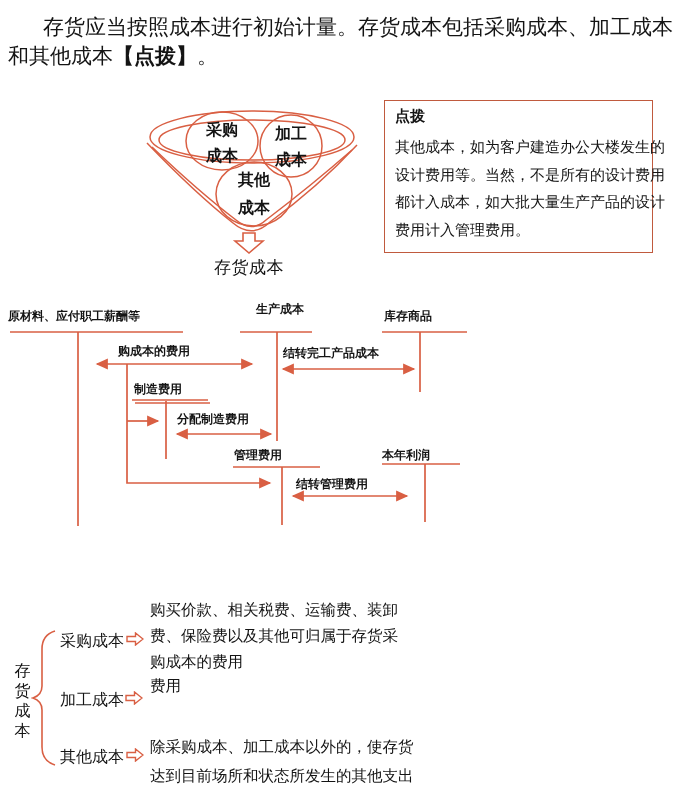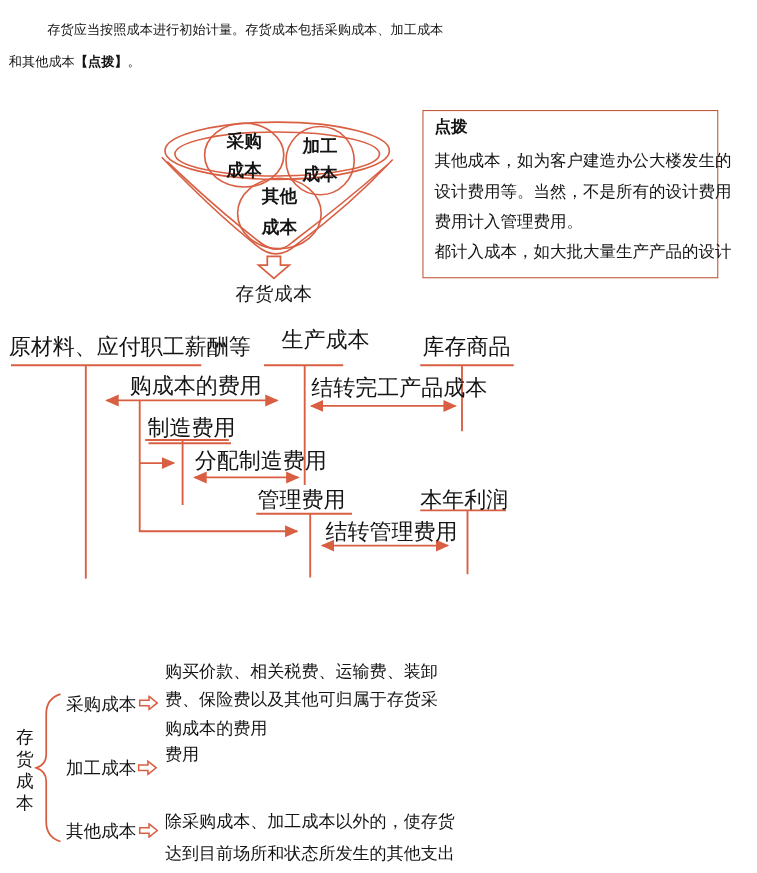--- a/index.html
+++ b/index.html
@@ -1,27 +1,27 @@
 <!DOCTYPE html>
 <html><head>
 <meta charset="utf-8">
 <style>
   html,body{margin:0;padding:0;background:#fff;}
   .page{position:relative;width:688px;height:794px;background:#fff;overflow:hidden;
         font-family:"Liberation Serif","DejaVu Serif",serif;color:#141414;}
   .abs{position:absolute;}
-  .intro{font-size:12px;line-height:20px;white-space:nowrap;}
+  .intro{font-size:21px;line-height:20px;white-space:nowrap;}
   .intro b{font-weight:bold;}
   .clabel{font-size:16px;font-weight:bold;text-align:center;line-height:26px;white-space:nowrap;}
   .result{font-size:17px;white-space:nowrap;letter-spacing:0.5px;}
   .tipbox{box-sizing:border-box;width:269px;height:153px;border:1px solid #c05a3e;
           padding:6px 10px 4px 10px;background:#fff;}
   .tiptitle{font-size:15px;font-weight:bold;line-height:19px;margin-bottom:8px;}
   .tipline{font-size:15px;line-height:27.5px;white-space:nowrap;}
-  .tlabel{font-size:20px;font-weight:normal;white-space:nowrap;line-height:19px;}
+  .tlabel{font-size:12px;font-weight:bold;white-space:nowrap;line-height:19px;}
   .hlabel{font-size:16px;white-space:nowrap;line-height:19px;}
   .hroot{font-size:16px;line-height:20px;width:17px;word-break:break-all;text-align:center;}
   .dline{font-size:15.5px;white-space:nowrap;}
   svg{display:block;}
 </style>
 </head>
 <body>
 
 <div class="page">
 
@@ -55,22 +55,22 @@
   <div class="abs clabel" style="left:228px;top:166px;width:52px;line-height:28px;">
     <div>其他</div>
     <div>成本</div>
   </div>
   <div class="abs result" style="left:214px;top:256px;">存货成本</div>
 
   <div class="abs tipbox" style="left:384px;top:100px;">
     <div class="tiptitle">点拨</div>
     <div class="tipline">其他成本，如为客户建造办公大楼发生的</div>
     <div class="tipline">设计费用等。当然，不是所有的设计费用</div>
+    <div class="tipline">都计入成本，如大批大量生产产品的设计</div>
     <div class="tipline">费用计入管理费用。</div>
-    <div class="tipline">都计入成本，如大批大量生产产品的设计</div>
   </div>
 
   <svg class="abs" style="left:0;top:300px;" width="688" height="240" viewBox="0 0 688 240">
     <defs>
       <marker id="ah" viewBox="0 0 10 10" refX="8" refY="5" markerWidth="8" markerHeight="8" orient="auto-start-reverse">
         <path d="M0,1 L9,5 L0,9 Z" fill="#d95f43"></path>
       </marker>
     </defs>
     <g fill="none" stroke="#d95f43" stroke-width="1.7">
 

